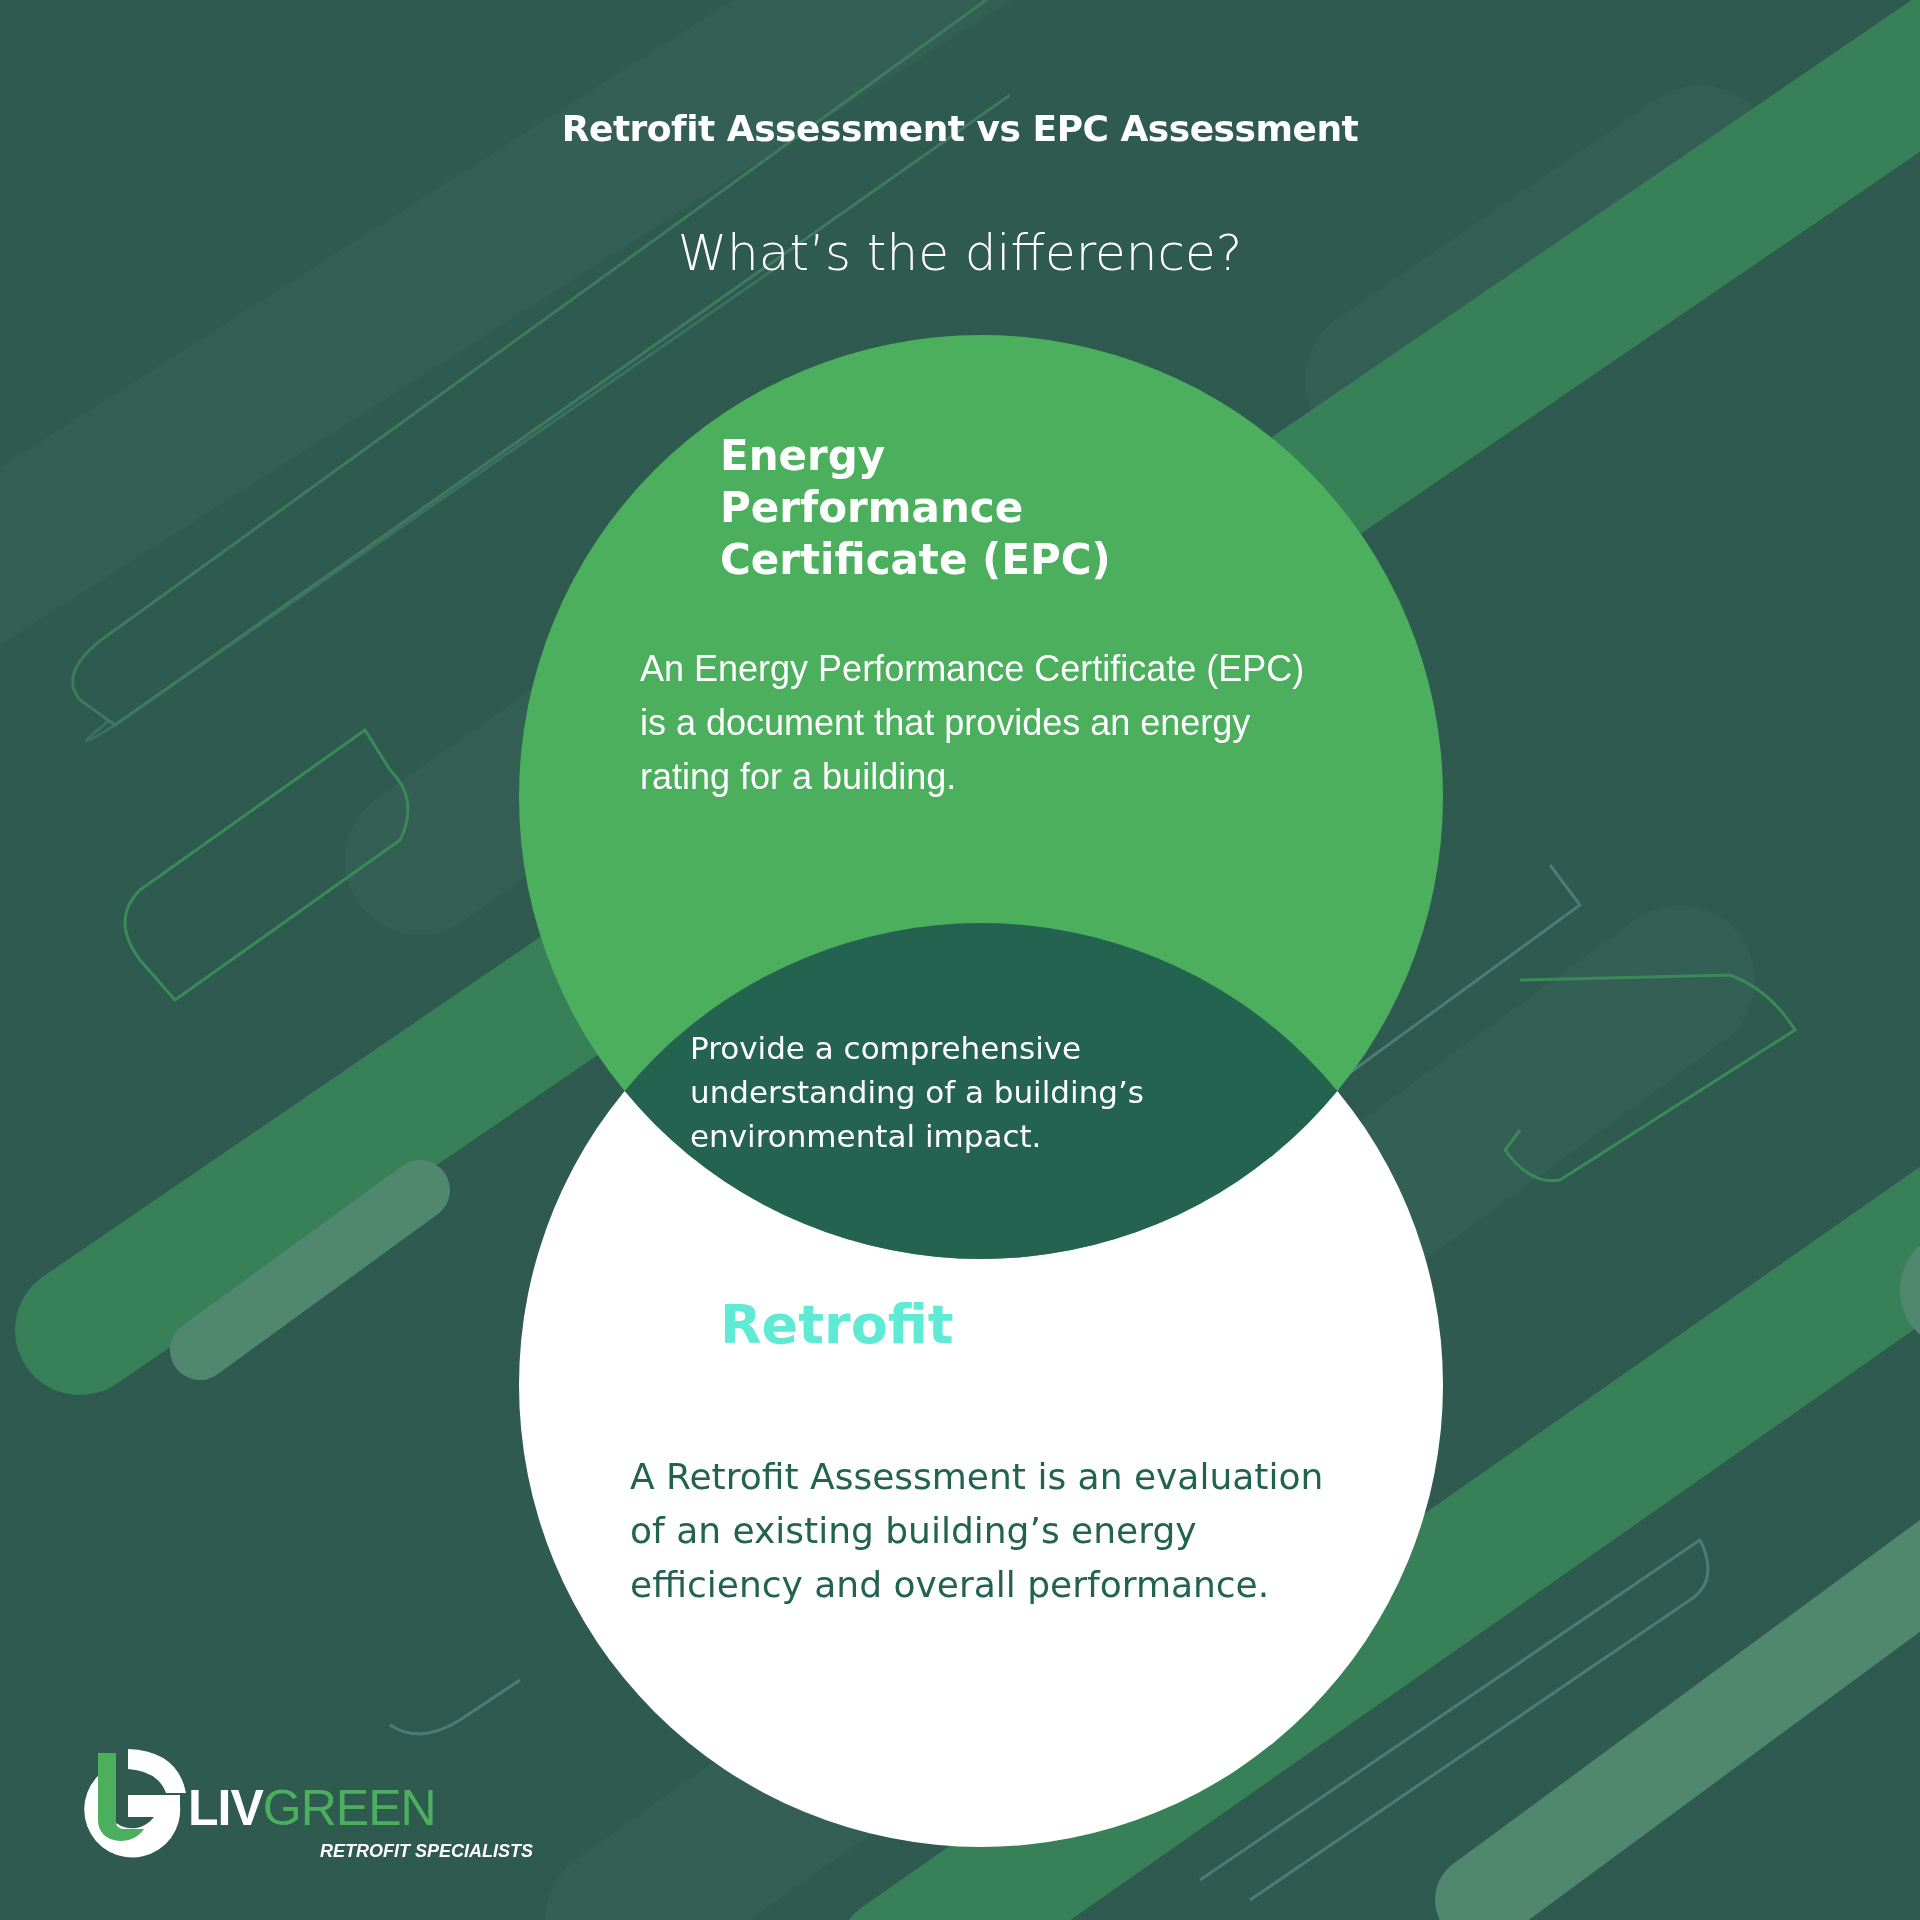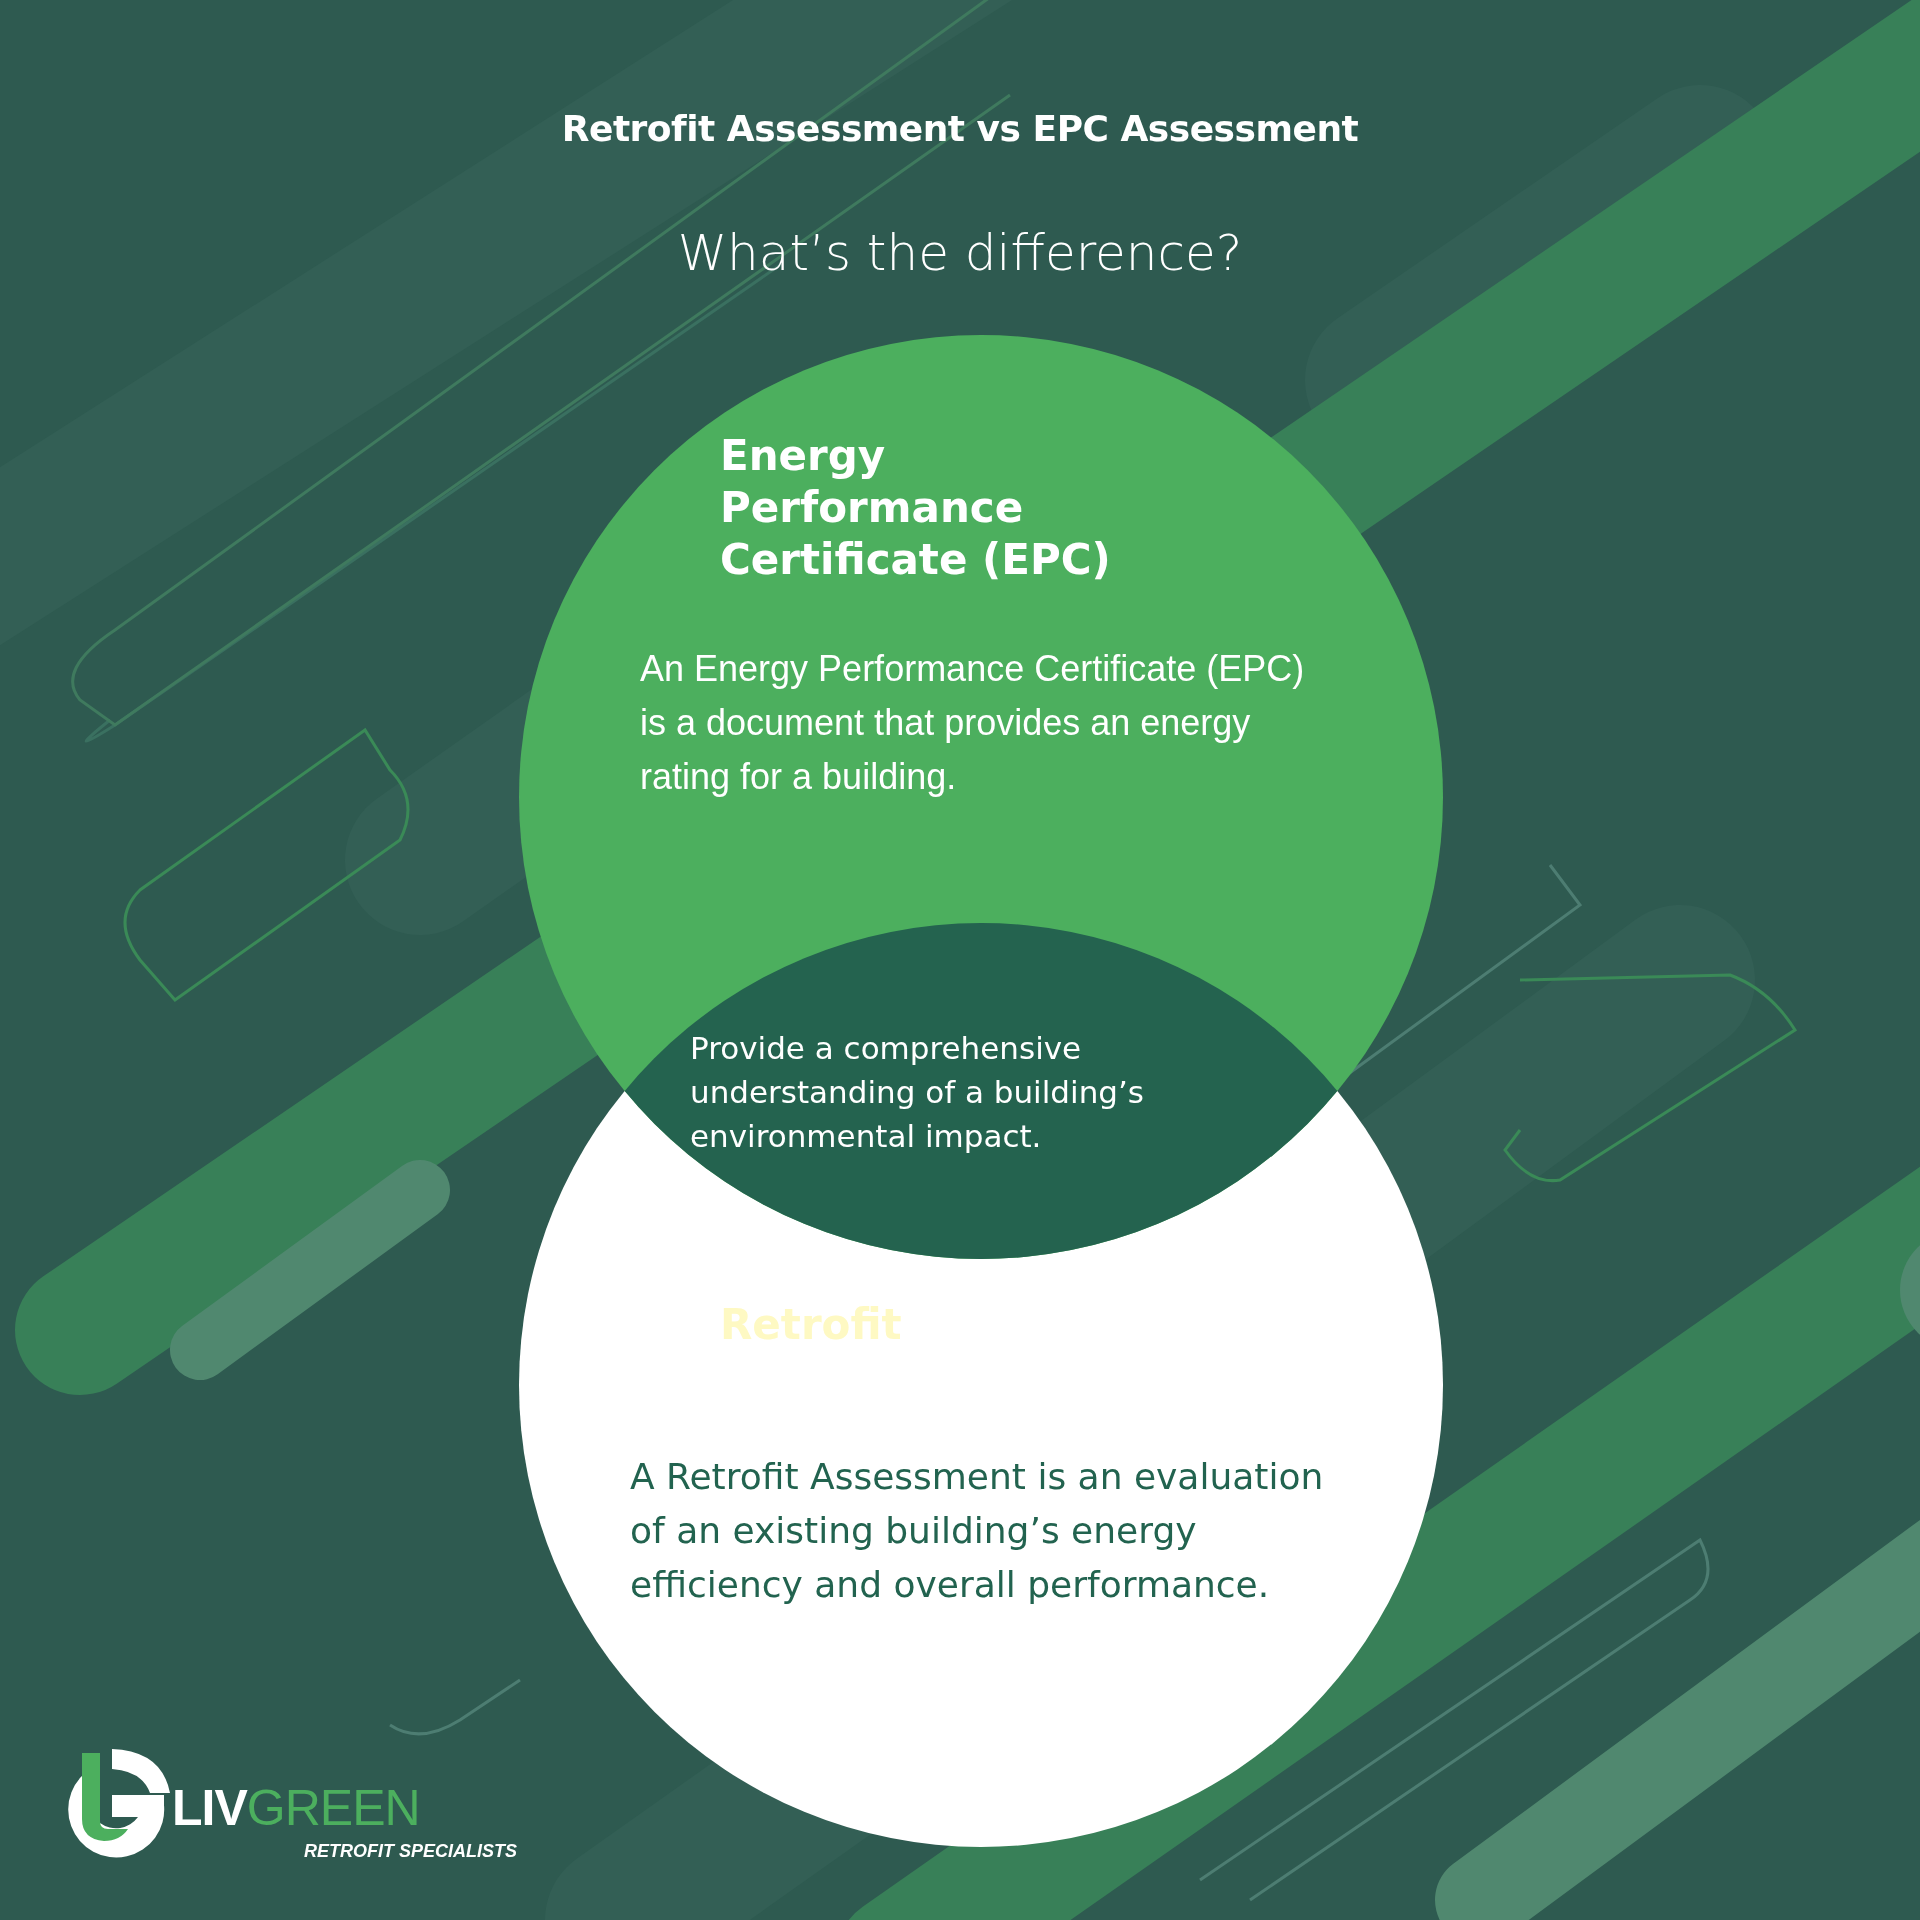--- a/index.html
+++ b/index.html
@@ -5,23 +5,23 @@
   html, body { margin:0; padding:0; }
   body { width:1920px; height:1920px; overflow:hidden; background:#2e5a50; position:relative; font-family:"DejaVu Sans", sans-serif; }
   .bg { position:absolute; left:0; top:0; width:1920px; height:1920px; }
   .title { position:absolute; top:108px; left:0; width:1920px; text-align:center; color:#fff; font-weight:bold; font-size:36px; letter-spacing:-0.5px; }
   .subtitle { position:absolute; top:224px; left:0; width:1920px; text-align:center; color:#fff; font-size:50px; font-weight:300; font-family:"DejaVu Sans", sans-serif; }
   .venn { position:absolute; left:0; top:0; width:1920px; height:1920px; }
   .txt { position:absolute; text-align:left; }
   .epc-title { left:720px; top:430px; width:520px; color:#fff; font-weight:bold; font-size:42px; line-height:52px; }
   .epc-body { left:640px; top:642px; width:680px; color:#fff; font-family:"Liberation Sans", sans-serif; font-size:36px; line-height:54px; }
   .overlap { left:690px; top:1026px; width:580px; color:#fff; font-size:31px; line-height:44px; }
-  .ra-title { left:720px; top:1298px; width:520px; color:#fef9c3; font-weight:bold; font-size:42px; line-height:54px; }
+  .ra-title { left:720px; top:1298px; width:520px; color:#5eead4; font-weight:bold; font-size:54px; line-height:54px; }
   .ra-body { left:630px; top:1450px; width:700px; color:#22634f; font-size:36px; line-height:54px; }
-  .logo { position:absolute; left:54px; top:1745px; width:360px; height:120px; }
+  .logo { position:absolute; left:70px; top:1745px; width:360px; height:120px; }
   .logo-text { position:absolute; left:118px; top:33px; font-size:50px; letter-spacing:-1px; line-height:60px; white-space:nowrap; }
   .logo-liv { color:#fff; font-weight:bold; font-family:"Liberation Sans", sans-serif; }
   .logo-green { color:#4caf5e; font-family:"Liberation Sans", sans-serif; }
   .logo-tag { position:absolute; left:210px; top:96px; color:#fff; font-size:18px; font-style:italic; font-weight:bold; font-family:"Liberation Sans", sans-serif; white-space:nowrap;margin-left:40px; }
 </style>
 </head>
 <body>
 
 <svg class="bg" viewBox="0 0 1920 1920">
   <g stroke-linecap="round">

